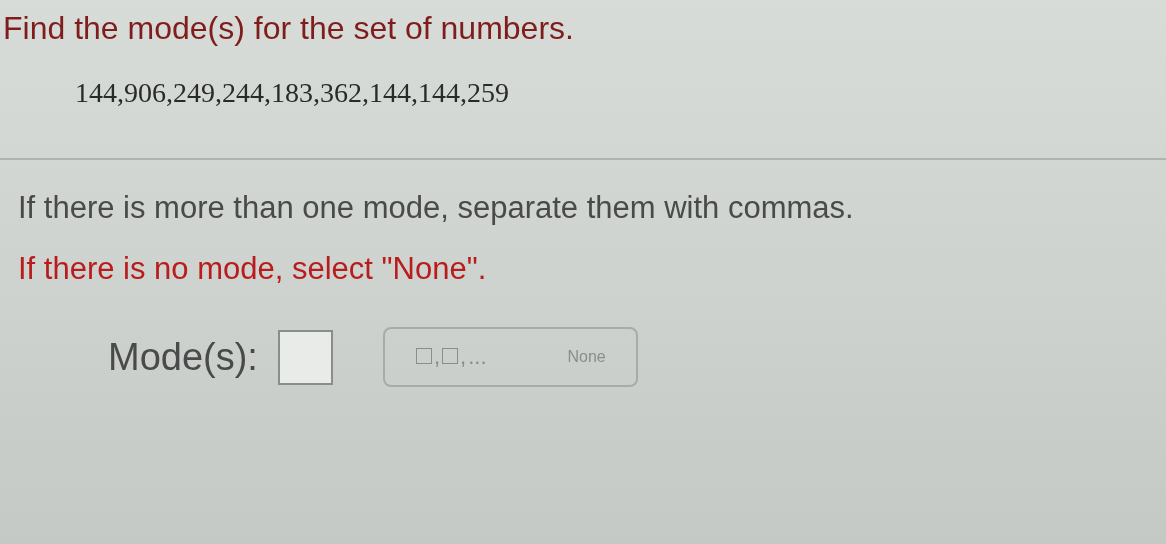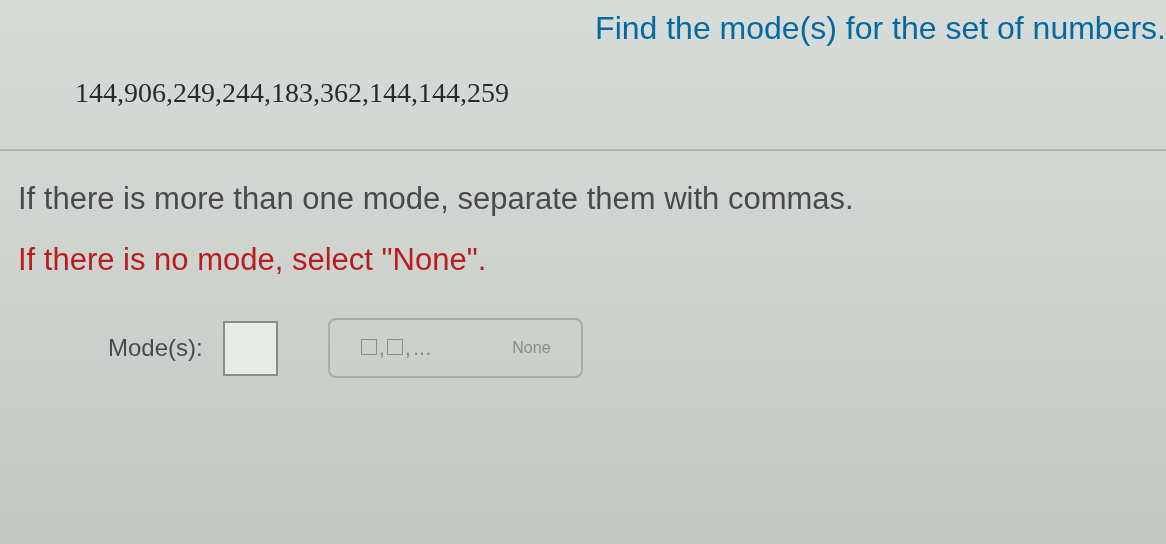--- a/index.html
+++ b/index.html
@@ -13,57 +13,56 @@
       width: 1166px;
       height: 544px;
       overflow: hidden;
       position: relative;
     }
     .container {
       padding: 10px 0 0 0;
     }
     .question-prompt {
       font-size: 32px;
-      color: #0369a1;
+      color: #7f1d1d;
       padding: 0 0 20px 3px;
       font-weight: 400;
-      text-align: right;
     }
     .data-set {
       font-family: 'Times New Roman', Times, serif;
       font-size: 28px;
       color: #2a2a2a;
       padding: 10px 0 35px 75px;
       font-weight: 400;
     }
     .answer-area {
       border-top: 2px solid #b0b4b0;
       padding: 30px 0 0 18px;
-      margin-top: 5px;
+      margin-top: 14px;
     }
     .hint1 {
       font-size: 31px;
       color: #4a4a4a;
       padding-bottom: 25px;
       font-weight: 400;
     }
     .hint2 {
       font-size: 31px;
       color: #b91c1c;
       padding-bottom: 40px;
       font-weight: 400;
     }
     .input-row {
       display: flex;
       align-items: center;
       padding-left: 90px;
       gap: 20px;
     }
     .mode-label {
-      font-size: 24px;
+      font-size: 38px;
       color: #4a4a4a;
       font-weight: 400;
     }
     .answer-box {
       width: 55px;
       height: 55px;
       border: 2px solid #8a8e8a;
       background: #e8ebe8;
       display: inline-block;
     }

